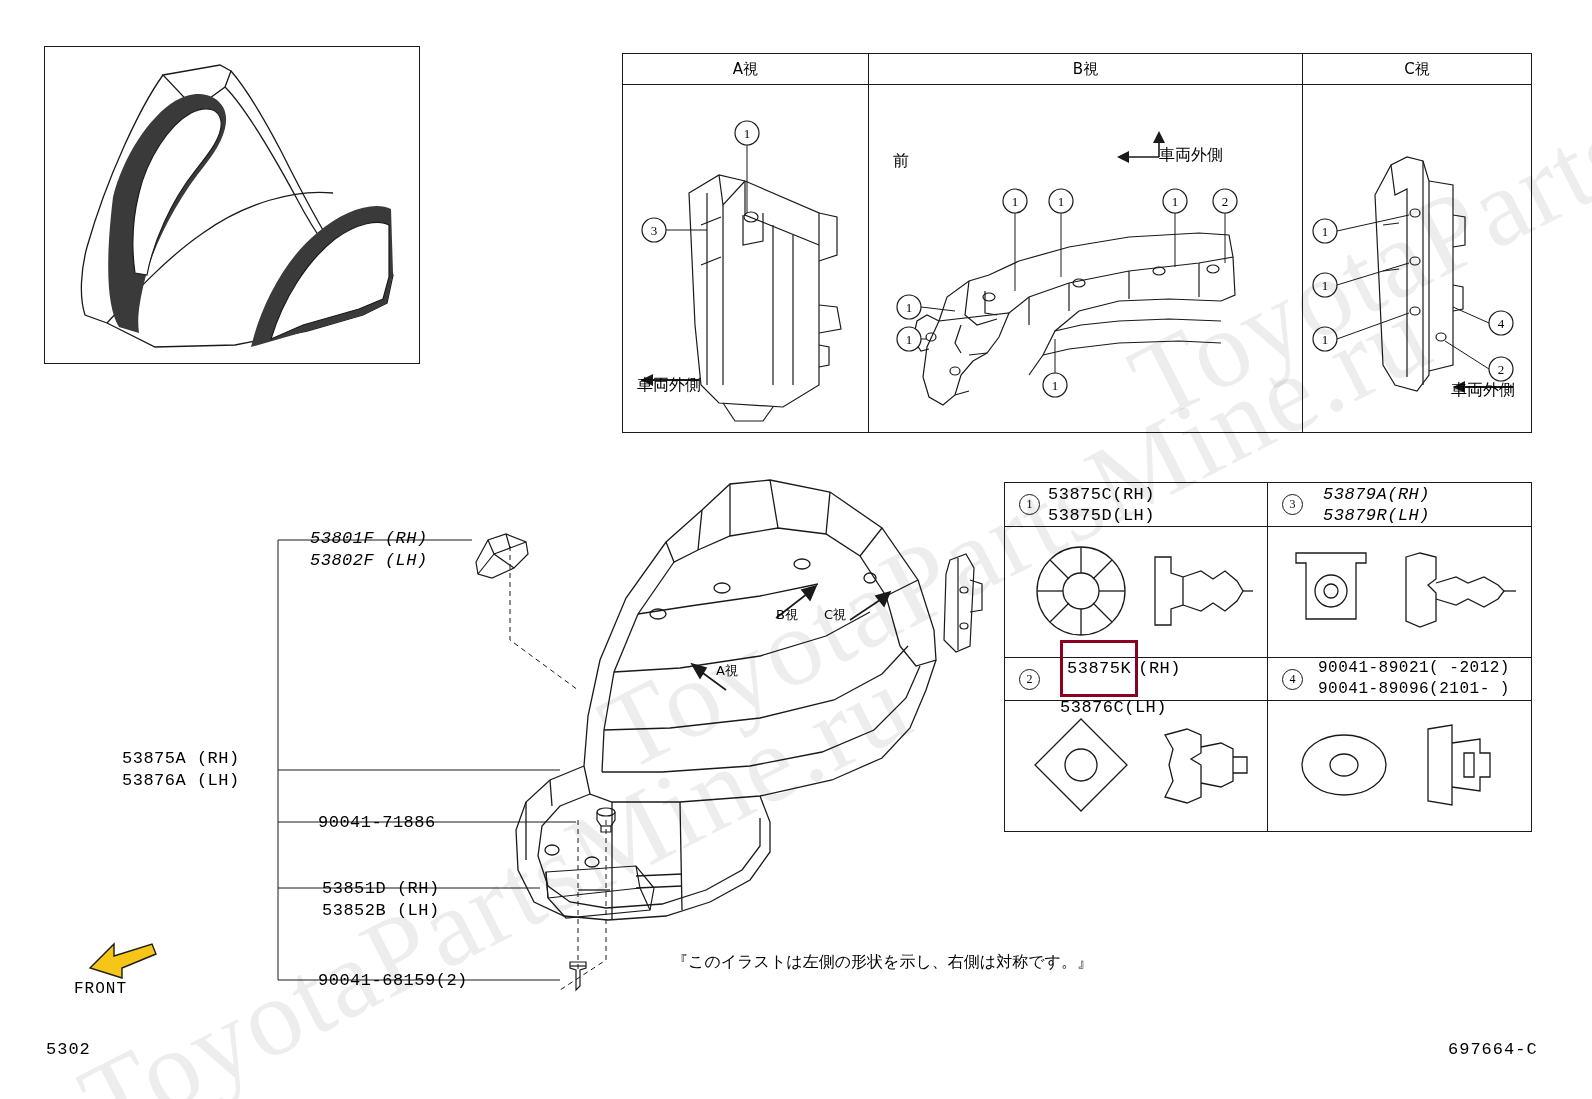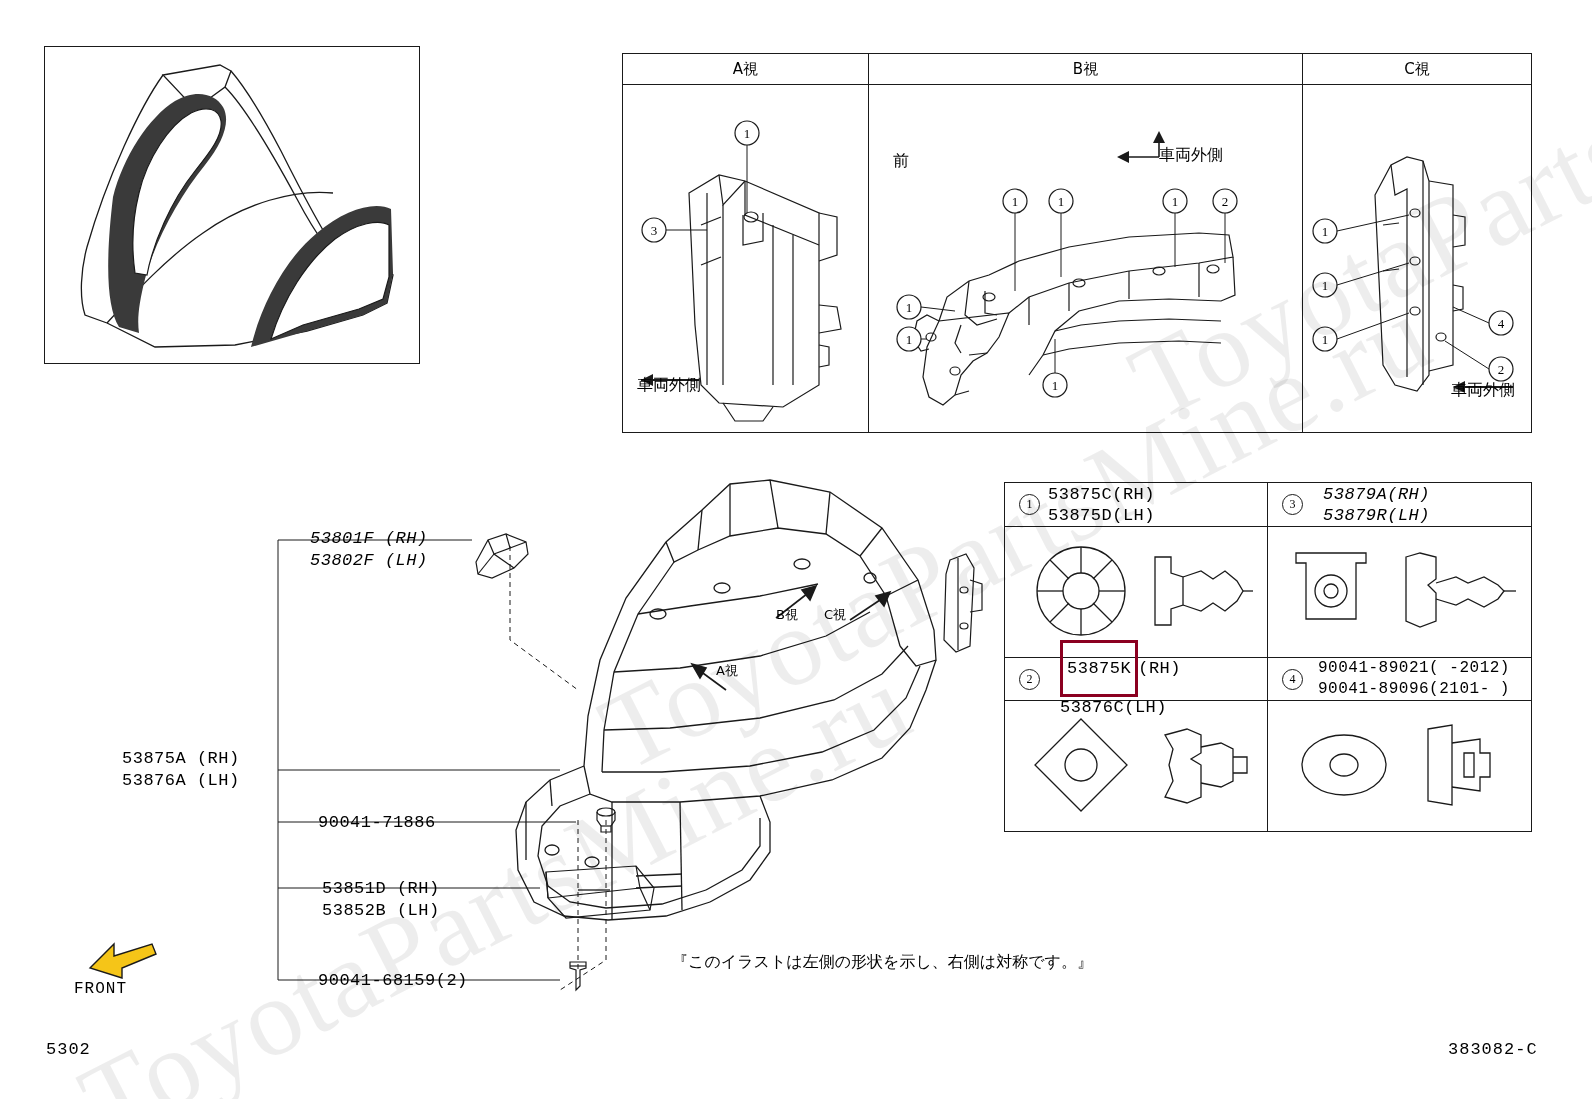--- a/index.html
+++ b/index.html
@@ -451,13 +451,13 @@
 </div>
 
 <div class="note">『このイラストは左側の形状を示し、右側は対称です。』</div>
 
 <svg style="position:absolute;left:86px;top:938px;" width="76" height="44" viewBox="0 0 76 44">
   <path d="M4 30 L28 6 L28 18 L66 6 L70 16 L36 30 L36 40 Z" fill="#f5c518" stroke="#1a1a1a" stroke-width="1.4"></path>
 </svg>
 <div class="frontlbl">FRONT</div>
 
 <div class="footer-l">5302</div>
-<div class="footer-r">383082-C</div>
+<div class="footer-r">697664-C</div>
 
 </body></html>

